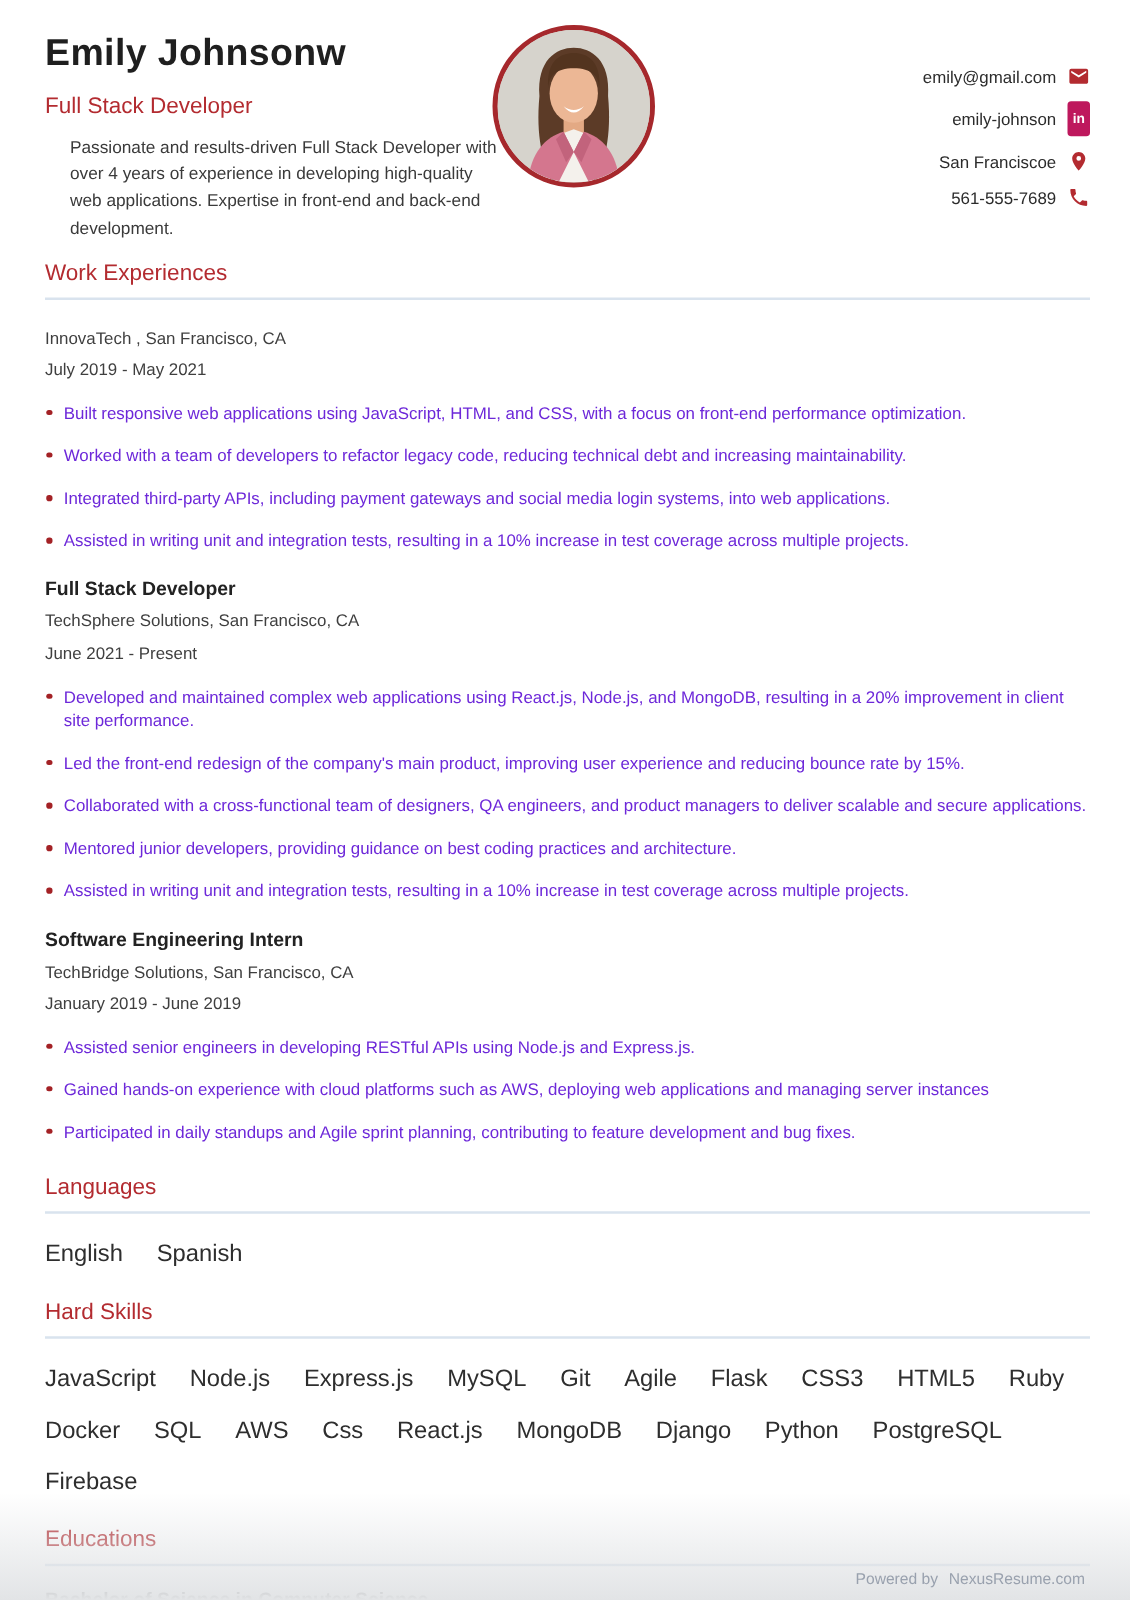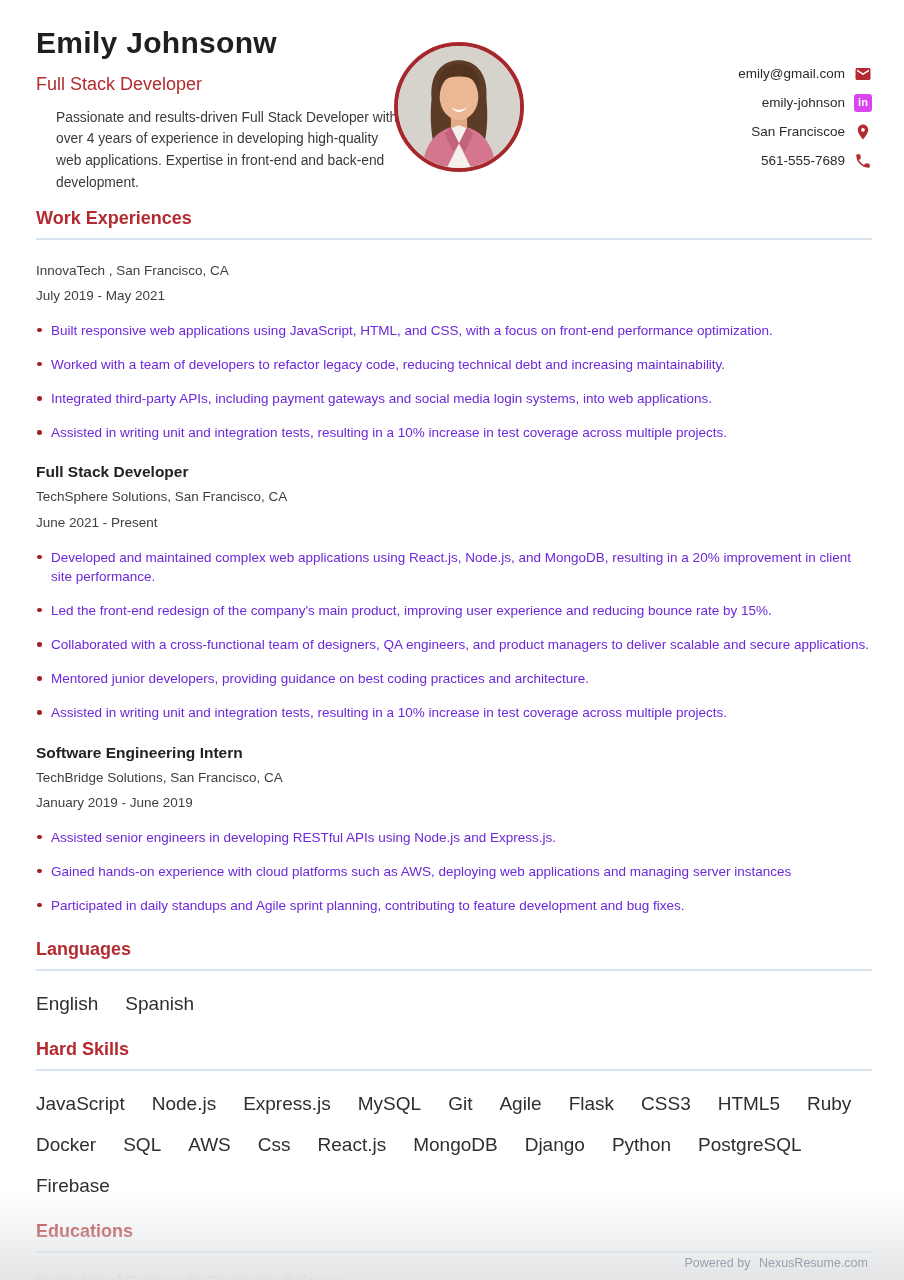--- a/index.html
+++ b/index.html
@@ -8,21 +8,21 @@
   .page {
     position: relative;
     width: 904px;
     height: 1280px;
     background: #ffffff;
     overflow: hidden;
   }
   .content { padding: 26px 32px 0 36px; }
 
   
-  .header { display: flex; align-items: center; }
+  .header { display: flex; align-items: flex-start; }
   .header-left { width: 352px; flex: 0 0 352px; }
   .name {
     font-size: 30px;
     font-weight: 600;
     color: #1f1f1f;
     letter-spacing: 0.3px;
     line-height: 1.15;
   }
   .job-title {
     margin-top: 13px;
@@ -55,34 +55,34 @@
     margin-bottom: 11px;
     font-size: 13.5px;
     font-weight: 500;
     color: #2b2b2b;
     cursor: pointer;
   }
   .contact-row .ctext { margin-right: 9px; }
   .cicon { width: 18px; height: 18px; display: inline-flex; align-items: center; justify-content: center; }
   .cicon svg { width: 18px; height: 18px; fill: #b32b30; }
   .li-badge {
-    width: 18px; height: 18px;
-    background: #d946ef;
+    width: 18px; height: 28px;
+    background: #be185d;
     border-radius: 3px;
     color: #ffffff;
     font-size: 11px;
     font-weight: 700;
     display: flex; align-items: center; justify-content: center;
     line-height: 1;
   }
 
   
   .section-heading {
     font-size: 18px;
-    font-weight: 700;
+    font-weight: 400;
     color: #b32b30;
     margin-top: 24px;
   }
   .section-heading.first { margin-top: 14px; }
   .divider {
     height: 2px;
     background: #d9e3ee;
     margin-top: 9px;
     border: none;
   }

